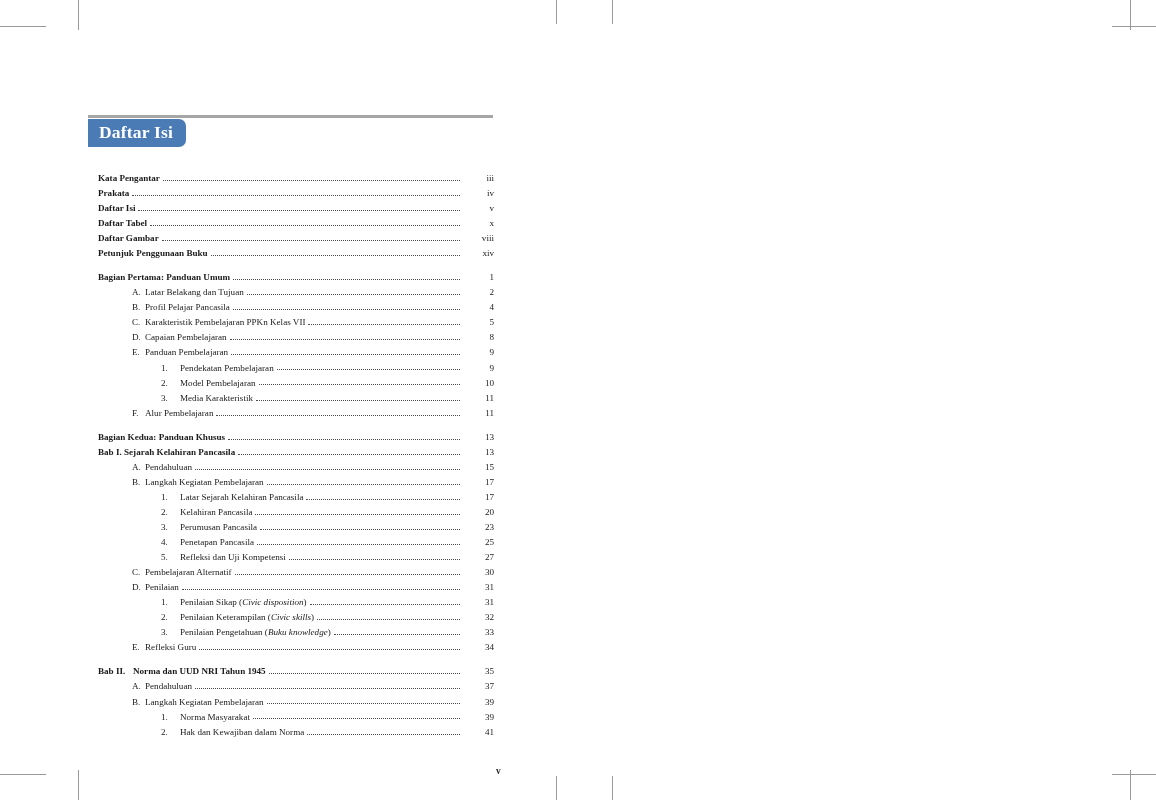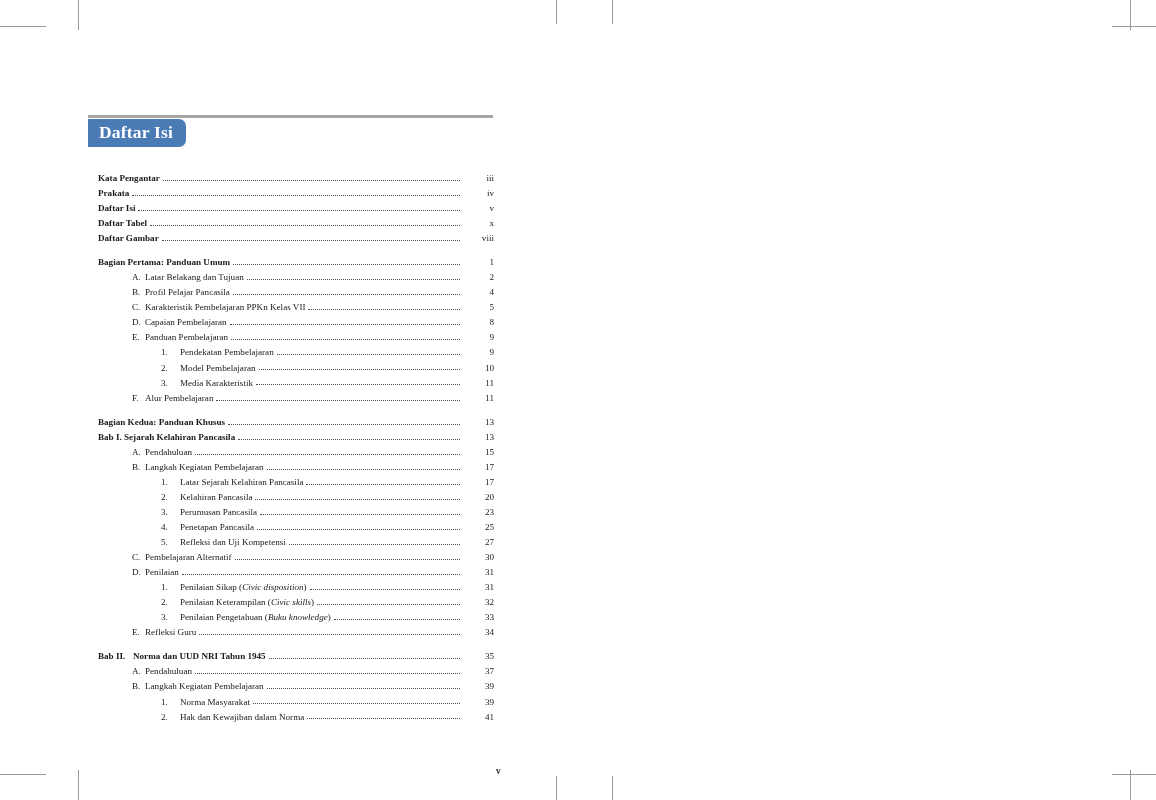--- a/index.html
+++ b/index.html
@@ -195,20 +195,26 @@
           <span class="title">Daftar Tabel</span>
           <span class="leader"></span>
           <span class="pnum">x</span>
         </div>
         <div class="row lvl0 b">
           <span class="lbl"></span>
           <span class="title">Daftar Gambar</span>
           <span class="leader"></span>
           <span class="pnum">viii</span>
         </div>
+        <div class="row lvl0 b">
+          <span class="lbl"></span>
+          <span class="title">Petunjuk Penggunaan Buku</span>
+          <span class="leader"></span>
+          <span class="pnum">xiv</span>
+        </div>
         <div class="row lvl0 b gap">
           <span class="lbl"></span>
           <span class="title">Bagian Pertama: Panduan Umum</span>
           <span class="leader"></span>
           <span class="pnum">1</span>
         </div>
         <div class="row lvl1">
           <span class="lbl">A.</span>
           <span class="title">Latar Belakang dan Tujuan</span>
           <span class="leader"></span>

